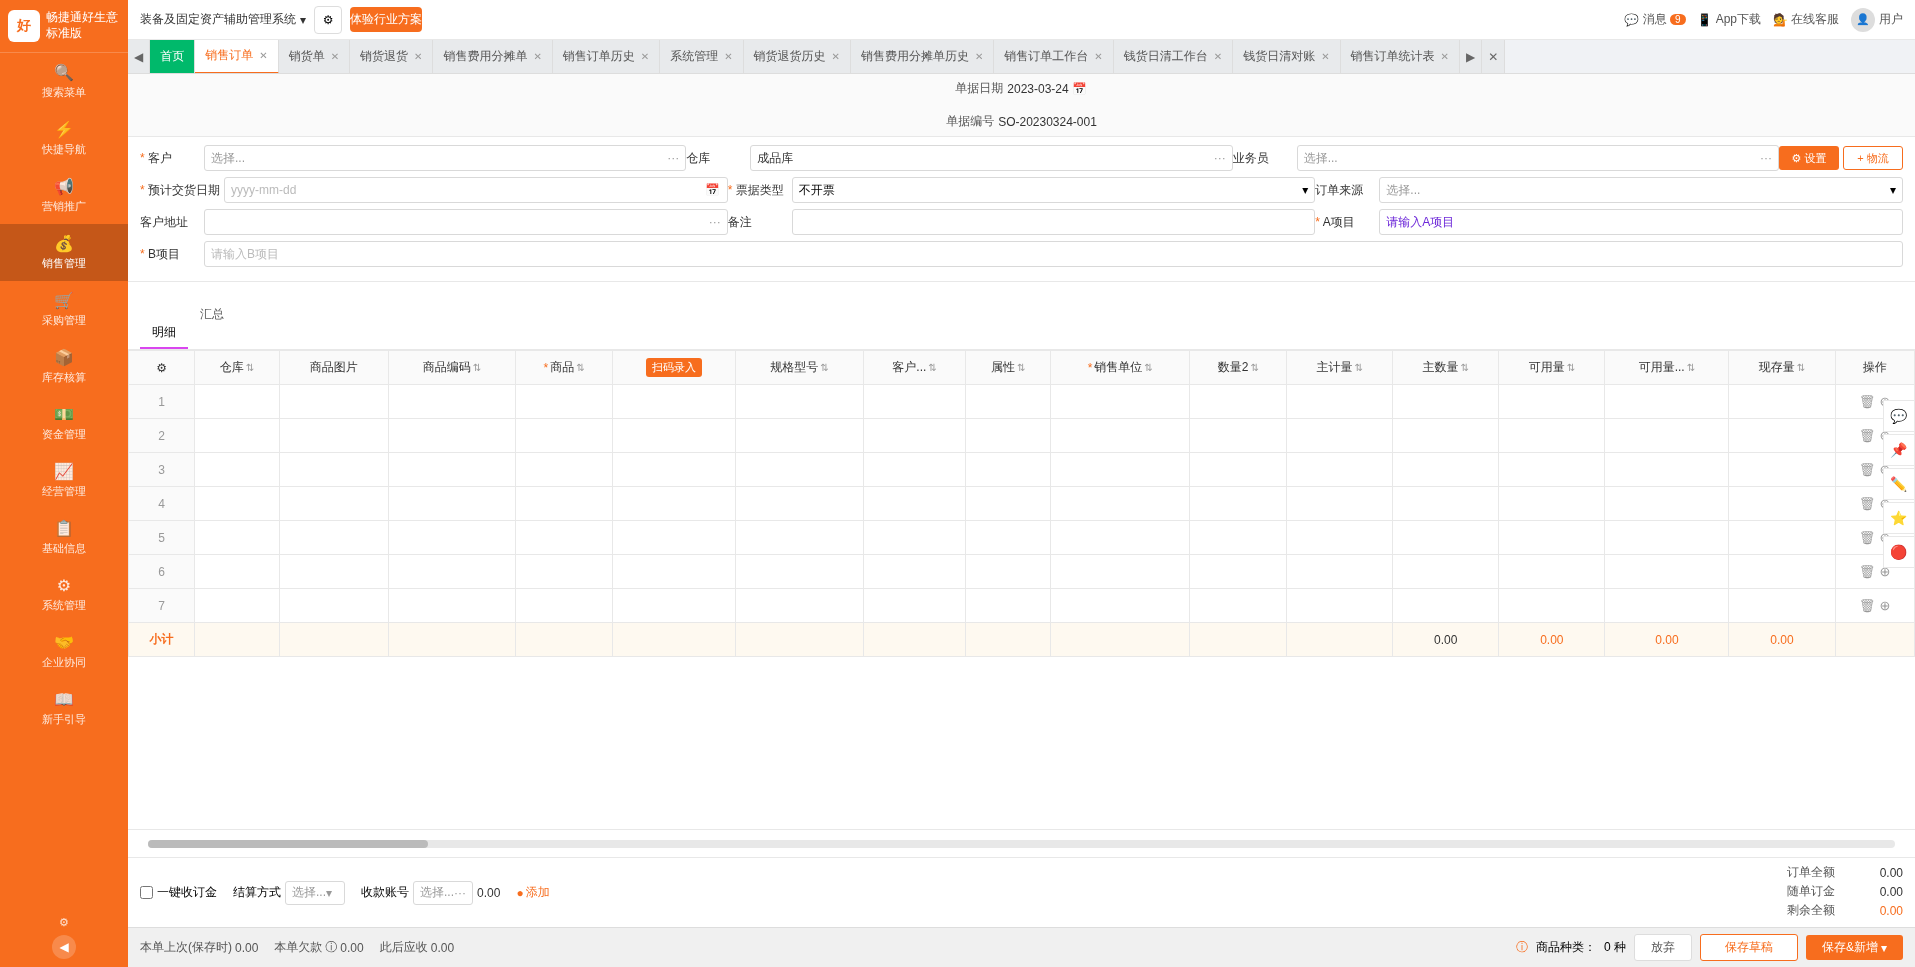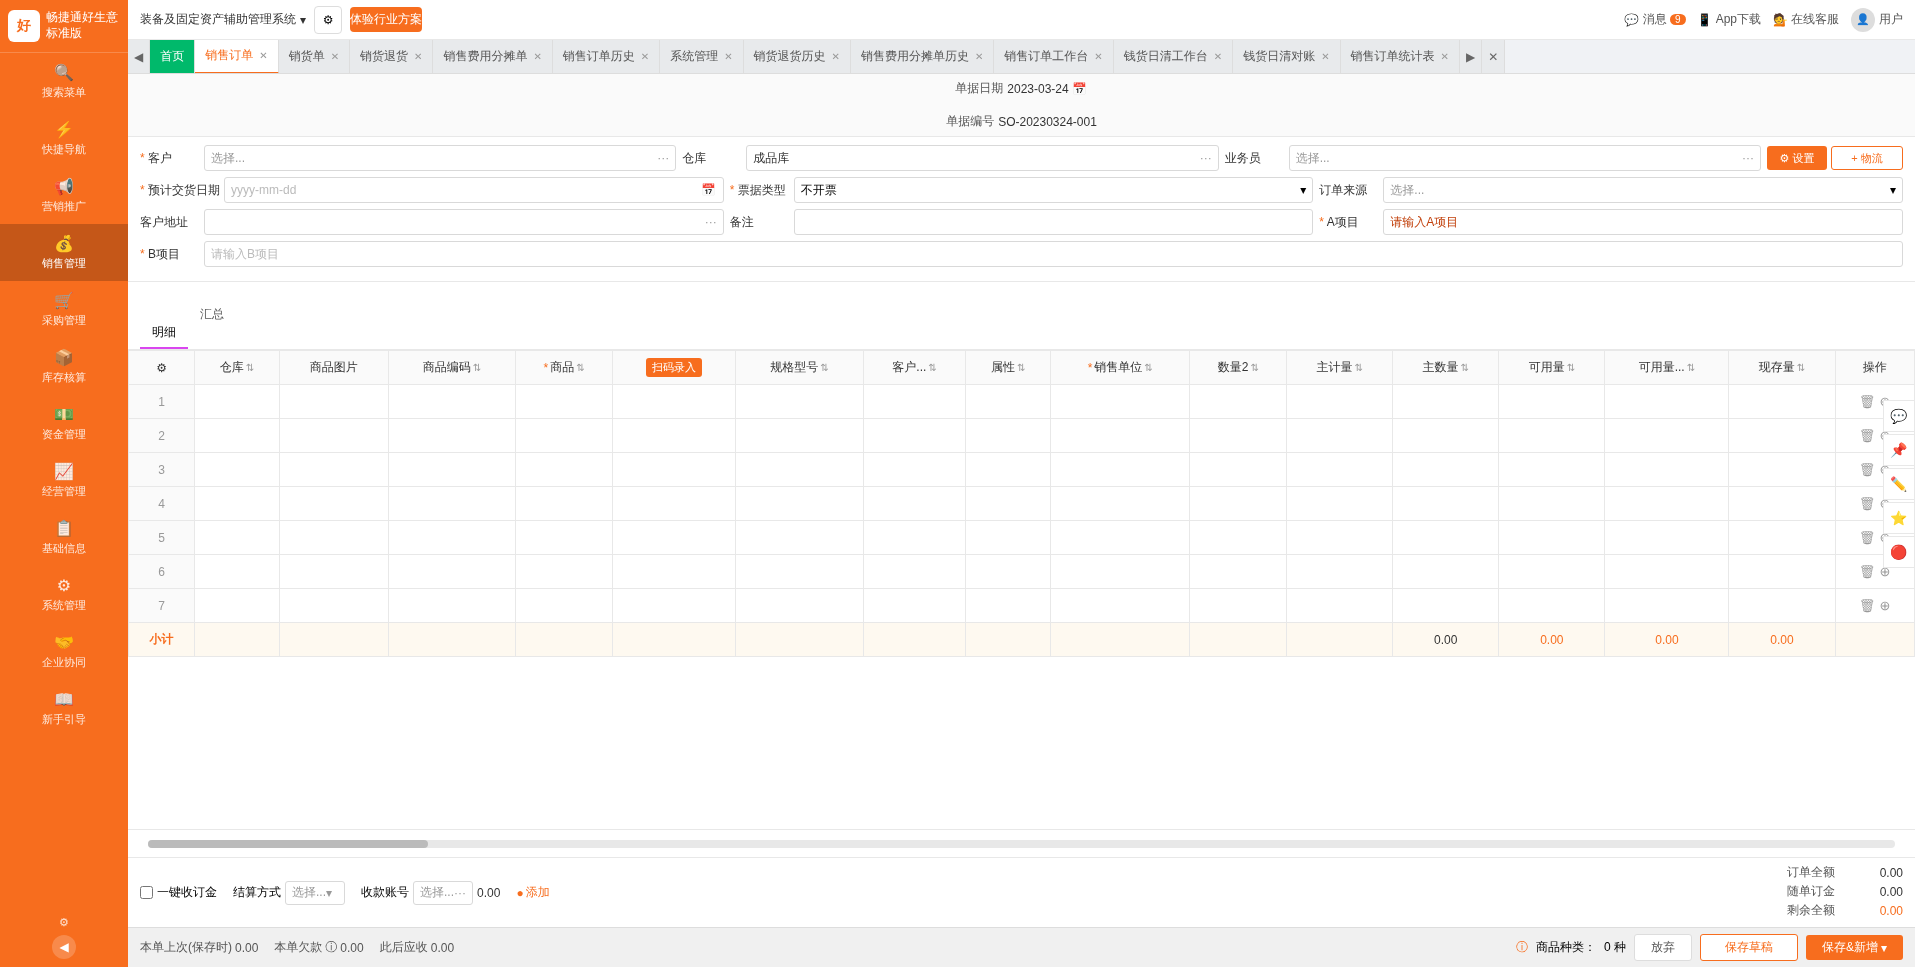--- a/index.html
+++ b/index.html
@@ -50,21 +50,21 @@
     .form-label { color: #555; white-space: nowrap; }
     .form-value { color: #333; font-weight: 500; }
     .form-header-actions { margin-left: auto; display: flex; align-items: center; gap: 8px; }
     .header-action-btn { display: flex; align-items: center; gap: 3px; color: #555; cursor: pointer; font-size: 12px; padding: 2px 6px; }
     .header-action-btn.orange { color: #f76d1e; }
     .view-toggle { display: flex; gap: 2px; }
     .view-btn { width: 24px; height: 24px; border: 1px solid #ddd; display: flex; align-items: center; justify-content: center; cursor: pointer; background: white; }
 
     
     .form-body { padding: 8px 12px; border-bottom: 1px solid #e8e8e8; flex-shrink: 0; }
-    .form-row { display: flex; align-items: center; gap: 6px; margin-bottom: 6px; }
+    .form-row { display: flex; align-items: center; gap: 0; margin-bottom: 6px; }
     .field-group { display: flex; align-items: center; gap: 4px; flex: 1; }
     .field-label { color: #333; white-space: nowrap; min-width: 60px; }
     .field-label.required::before { content: '* '; color: #f76d1e; }
     .field-input { flex: 1; border: 1px solid #d9d9d9; border-radius: 3px; padding: 3px 6px; color: #999; height: 26px; display: flex; align-items: center; }
     .field-input.has-val { color: #333; }
     .field-select { display: flex; align-items: center; border: 1px solid #d9d9d9; border-radius: 3px; padding: 3px 6px; height: 26px; flex: 1; }
     .field-dots { color: #999; margin-left: auto; }
     .cal-icon { color: #999; cursor: pointer; }
 
     
@@ -110,21 +110,21 @@
     .status-icon { color: #f76d1e; cursor: pointer; }
     .discard-btn { border: 1px solid #ddd; background: white; padding: 4px 16px; border-radius: 3px; cursor: pointer; color: #555; }
     .save-draft-btn { border: 1px solid #f76d1e; background: white; color: #f76d1e; padding: 4px 24px; border-radius: 3px; cursor: pointer; }
     .save-new-btn { background: #f76d1e; color: white; padding: 4px 16px; border-radius: 3px; cursor: pointer; border: none; display: flex; align-items: center; gap: 3px; }
 
     
     .right-float { position: fixed; right: 0; top: 50%; transform: translateY(-50%); display: flex; flex-direction: column; gap: 2px; z-index: 100; }
     .right-float-btn { width: 32px; height: 32px; background: white; border: 1px solid #e8e8e8; display: flex; align-items: center; justify-content: center; cursor: pointer; color: #666; font-size: 14px; }
 
     .gear-btn { width: 60px; height: 24px; background: #f76d1e; color: white; border-radius: 3px; display: flex; align-items: center; justify-content: center; gap: 3px; cursor: pointer; font-size: 11px; }
-    .add-goods-btn { width: 72px; height: 24px; background: white; border: 1px solid #f76d1e; color: #f76d1e; border-radius: 3px; display: flex; align-items: center; justify-content: center; gap: 2px; cursor: pointer; font-size: 11px; }
+    .add-goods-btn { width: 60px; height: 24px; background: white; border: 1px solid #f76d1e; color: #f76d1e; border-radius: 3px; display: flex; align-items: center; justify-content: center; gap: 2px; cursor: pointer; font-size: 11px; }
   </style>
 </head>
 <body>
 
 <div class="sidebar">
   <div class="logo-area">
     <div class="logo-icon">好</div>
     <div class="logo-text">
       <div>畅捷通好生意</div>
       <div>标准版</div>
@@ -348,21 +348,21 @@
             <span class="field-dots">···</span>
           </div>
         </div>
         <div class="field-group">
           <span class="field-label">备注</span>
           <div class="field-input" style="flex:2;"></div>
         </div>
         <div class="field-group">
           <span class="field-label required">A项目</span>
           <div class="field-input">
-            <span style="color:#c2410c;">请输入A项目</span>
+            <span style="color:#6d28d9;">请输入A项目</span>
           </div>
         </div>
       </div>
 
       <div class="form-row">
         <div class="field-group">
           <span class="field-label required">B项目</span>
           <div class="field-input" style="min-width:280px;">
             <span style="color:#bbb;">请输入B项目</span>
           </div>

